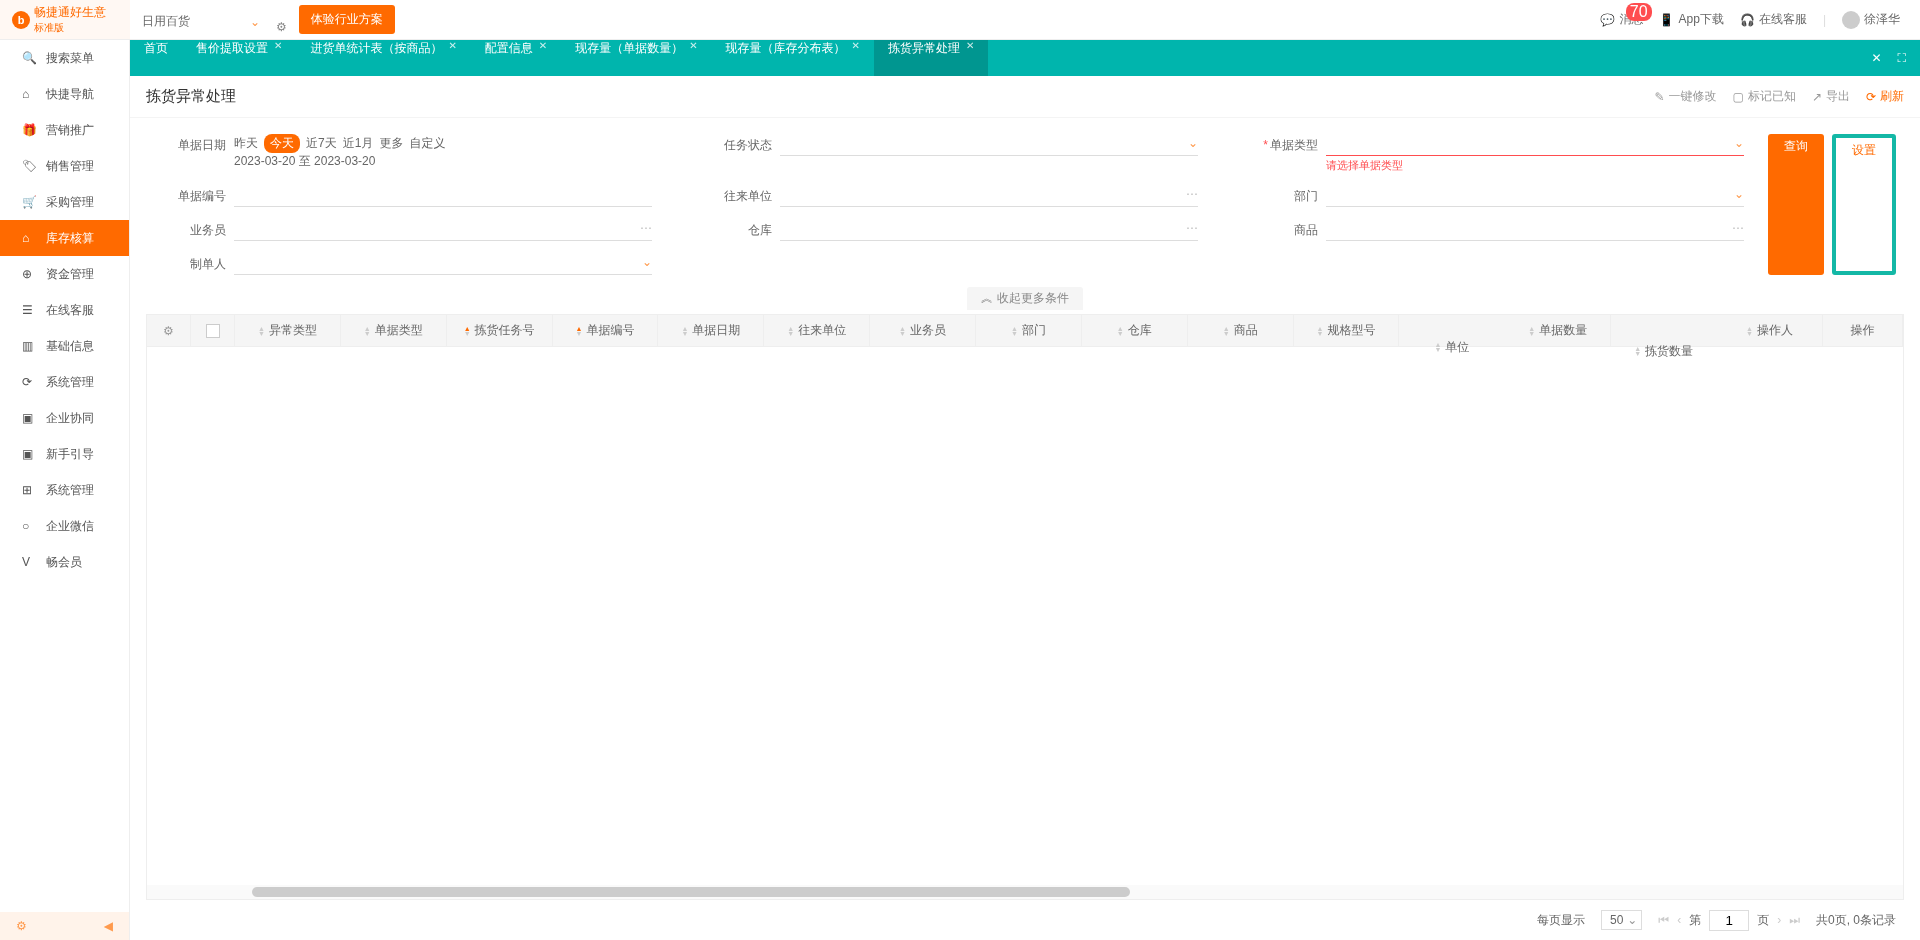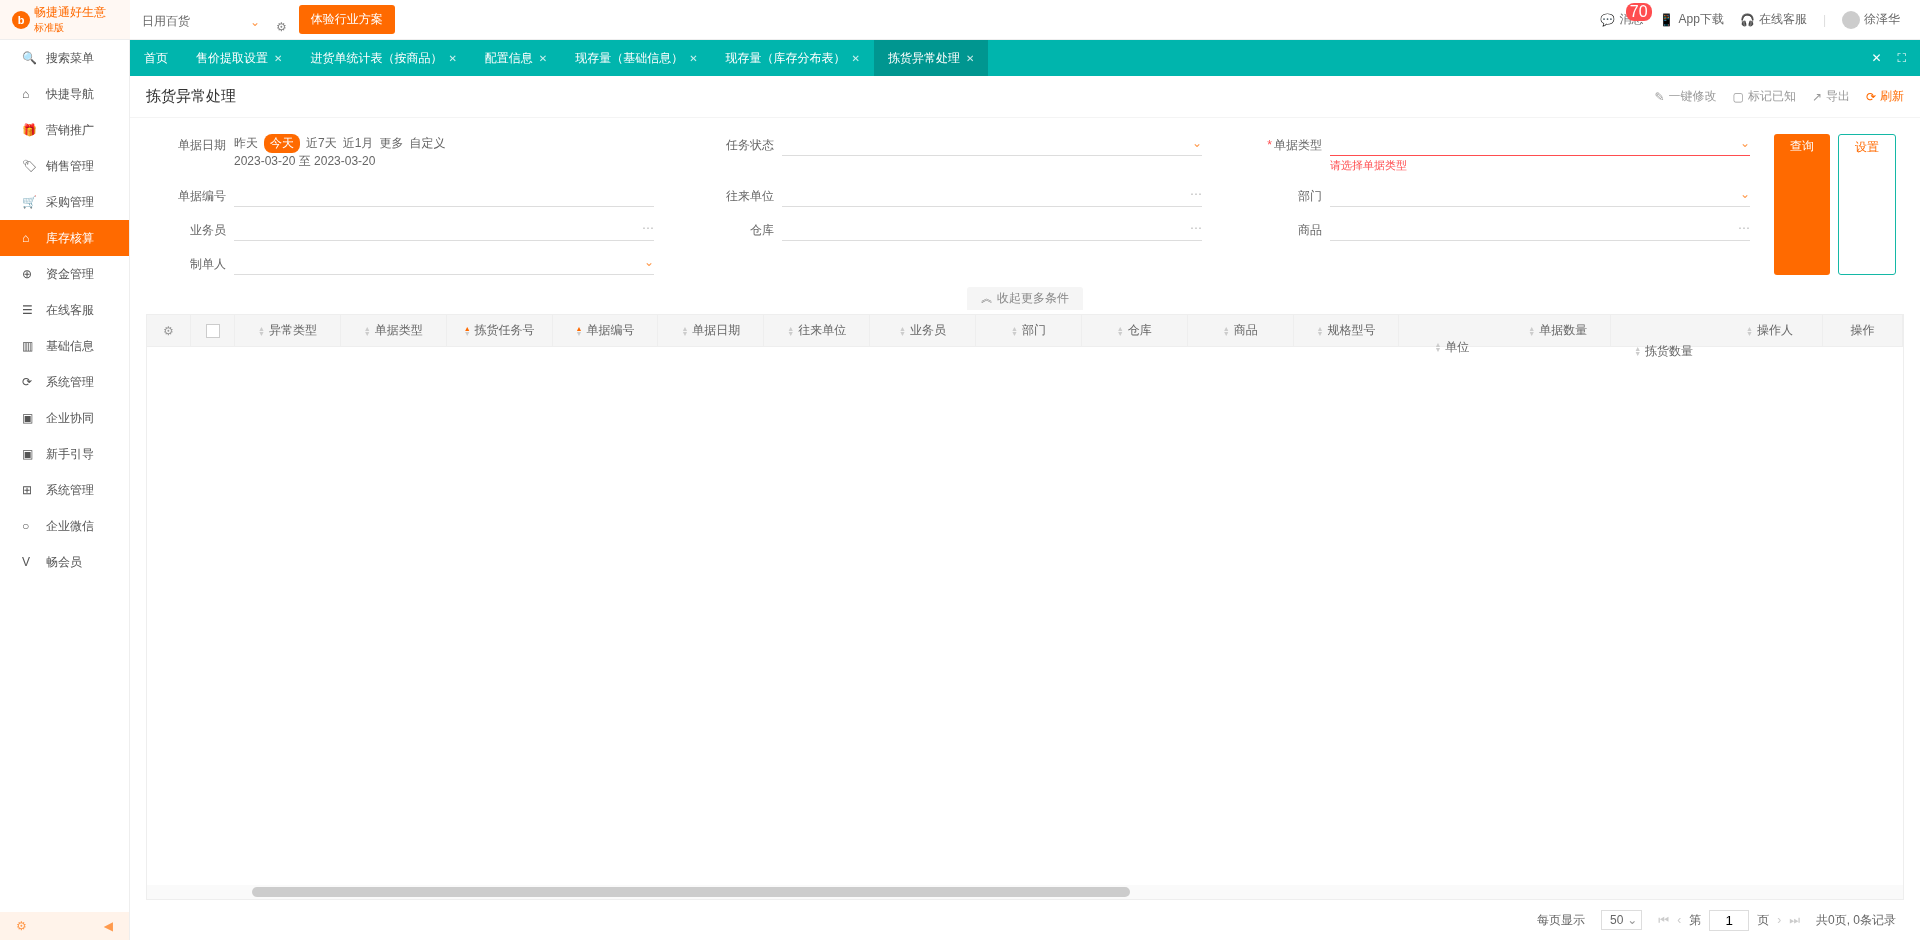--- a/index.html
+++ b/index.html
@@ -26,21 +26,21 @@
 .sidebar { width: 130px; background: #fff; border-right: 1px solid #eee; display: flex; flex-direction: column; }
 .sb-item { height: 36px; display: flex; align-items: center; padding-left: 22px; gap: 10px; cursor: pointer; color: #555; }
 .sb-item.active { background: #ff6a00; color: #fff; }
 .sb-icon { width: 14px; color: inherit; }
 .sb-bottom { margin-top: auto; height: 28px; background: #fff3ea; display: flex; align-items: center; justify-content: space-between; padding: 0 16px; }
 .sb-gear { color: #ff9a4d; cursor: pointer; }
 
 
 .main { flex: 1; display: flex; flex-direction: column; min-width: 0; }
 .tabs { height: 36px; background: #00b5ad; display: flex; align-items: stretch; position: relative; }
-.tab { padding: 0 14px; display: flex; align-items: center; gap: 6px; color: #fff; cursor: pointer; }
+.tab { padding: 0 14px; display: flex; align-items: flex-start; gap: 6px; color: #fff; cursor: pointer; }
 .tab.active { background: #009690; }
 .tab-close { font-size: 10px; cursor: pointer; opacity: 0.8; }
 .tabs-right { margin-left: auto; display: flex; align-items: center; gap: 8px; padding-right: 10px; }
 .tabs-right .sq { color: #fff; cursor: pointer; padding: 4px; }
 
 
 .page-hd { height: 42px; display: flex; align-items: center; padding: 0 16px; border-bottom: 1px solid #f4f4f4; }
 .page-title { font-size: 15px; color: #333; }
 .hd-actions { margin-left: auto; display: flex; align-items: center; gap: 16px; color: #999; }
 .hd-action { display: flex; align-items: center; gap: 4px; cursor: pointer; }
@@ -59,21 +59,21 @@
 .input-suffix { position: absolute; right: 0; top: 2px; color: #bbb; cursor: pointer; }
 .chevron { color: #ff9a4d; }
 .date-presets { display: flex; gap: 6px; align-items: center; flex-wrap: wrap; }
 .preset { color: #666; cursor: pointer; }
 .preset.active { background: #ff6a00; color: #fff; border-radius: 8px; padding: 1px 6px; }
 .date-range { color: #666; }
 .f-err { color: #ff4d4f; font-size: 11px; margin-top: 2px; }
 .filter-actions { display: flex; flex-direction: row; gap: 8px; }
 .btn { padding: 4px 16px; border-radius: 3px; cursor: pointer; text-align: center; }
 .btn-primary { background: #ff6a00; color: #fff; }
-.btn-ghost { border: 1px solid #14b8a6; color: #ff6a00; background: #fff; }
+.btn-ghost { border: 4px solid #14b8a6; color: #ff6a00; background: #fff; }
 
 .collapse-bar { text-align: center; padding: 4px 0; }
 .collapse-pill { display: inline-flex; align-items: center; gap: 4px; background: #f5f5f5; padding: 3px 14px; border-radius: 3px 3px 0 0; cursor: pointer; color: #888; }
 
 
 .table-wrap { flex: 1; margin: 0 16px; border: 1px solid #eee; display: flex; flex-direction: column; min-height: 0; }
 .thead { display: flex; background: #f5f5f5; height: 32px; align-items: stretch; border-bottom: 1px solid #eee; }
 .th { display: flex; align-items: center; justify-content: center; gap: 4px; border-right: 1px solid #eee; color: #666; padding: 0 4px; }
 .th .sorter { display: flex; flex-direction: column; font-size: 7px; line-height: 5px; color: #ccc; }
 .th .sorter.active-asc .up { color: #ff6a00; }
@@ -216,21 +216,21 @@
             </div>
             <div class="tab">
               <span>进货单统计表（按商品）</span>
               <span class="tab-close">✕</span>
             </div>
             <div class="tab">
               <span>配置信息</span>
               <span class="tab-close">✕</span>
             </div>
             <div class="tab">
-              <span>现存量（基础信息）</span>
+              <span>现存量（单据数量）</span>
               <span class="tab-close">✕</span>
             </div>
             <div class="tab">
               <span>现存量（库存分布表）</span>
               <span class="tab-close">✕</span>
             </div>
             <div class="tab active">
               <span>拣货异常处理</span>
               <span class="tab-close">✕</span>
             </div>

